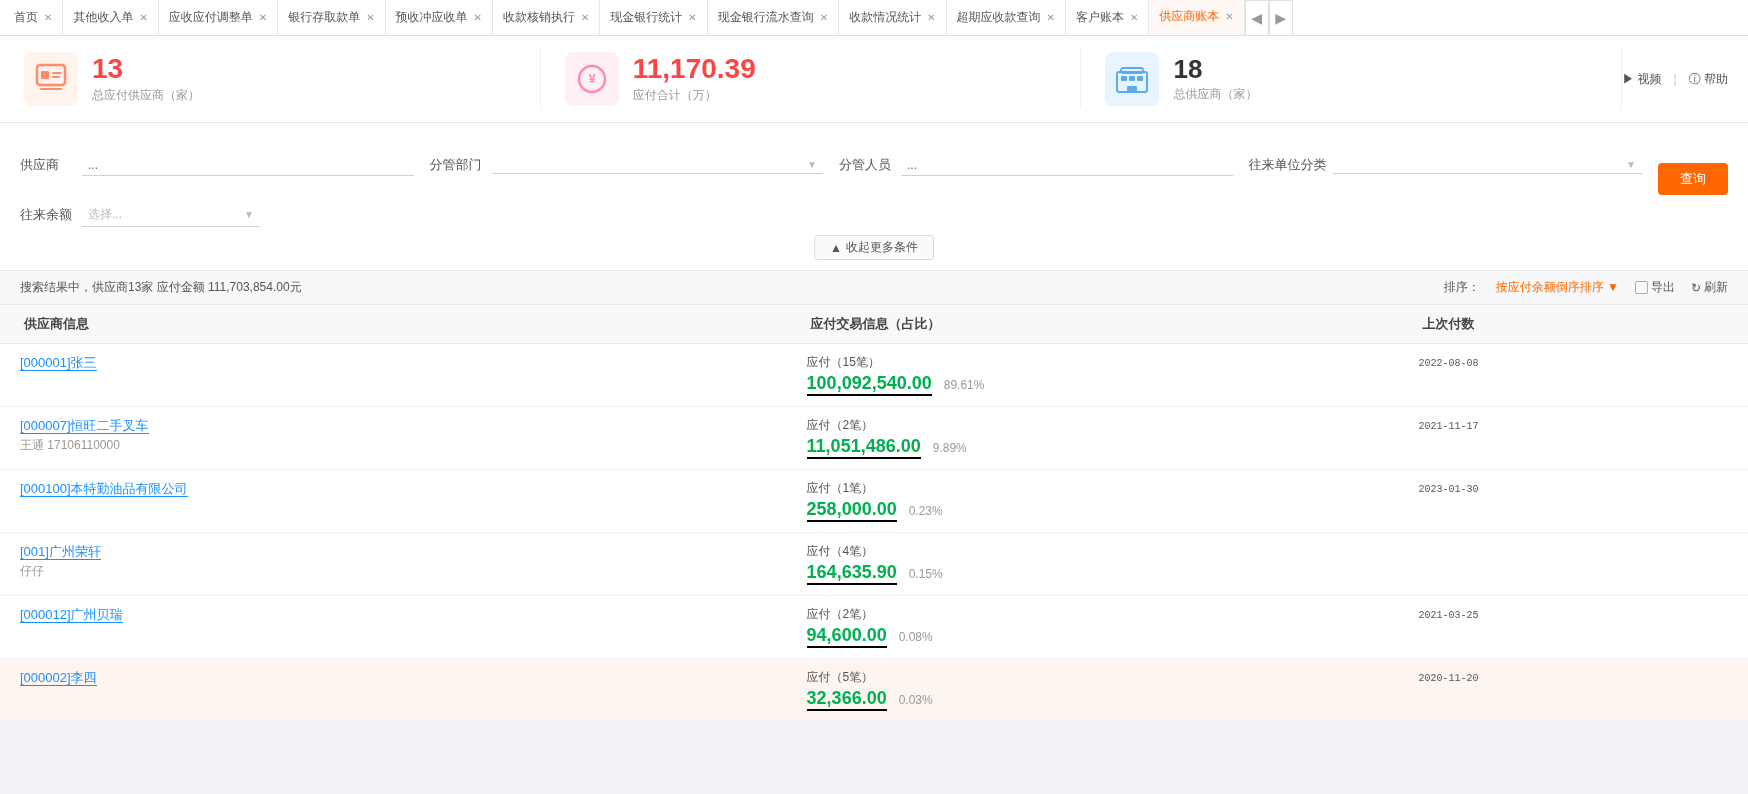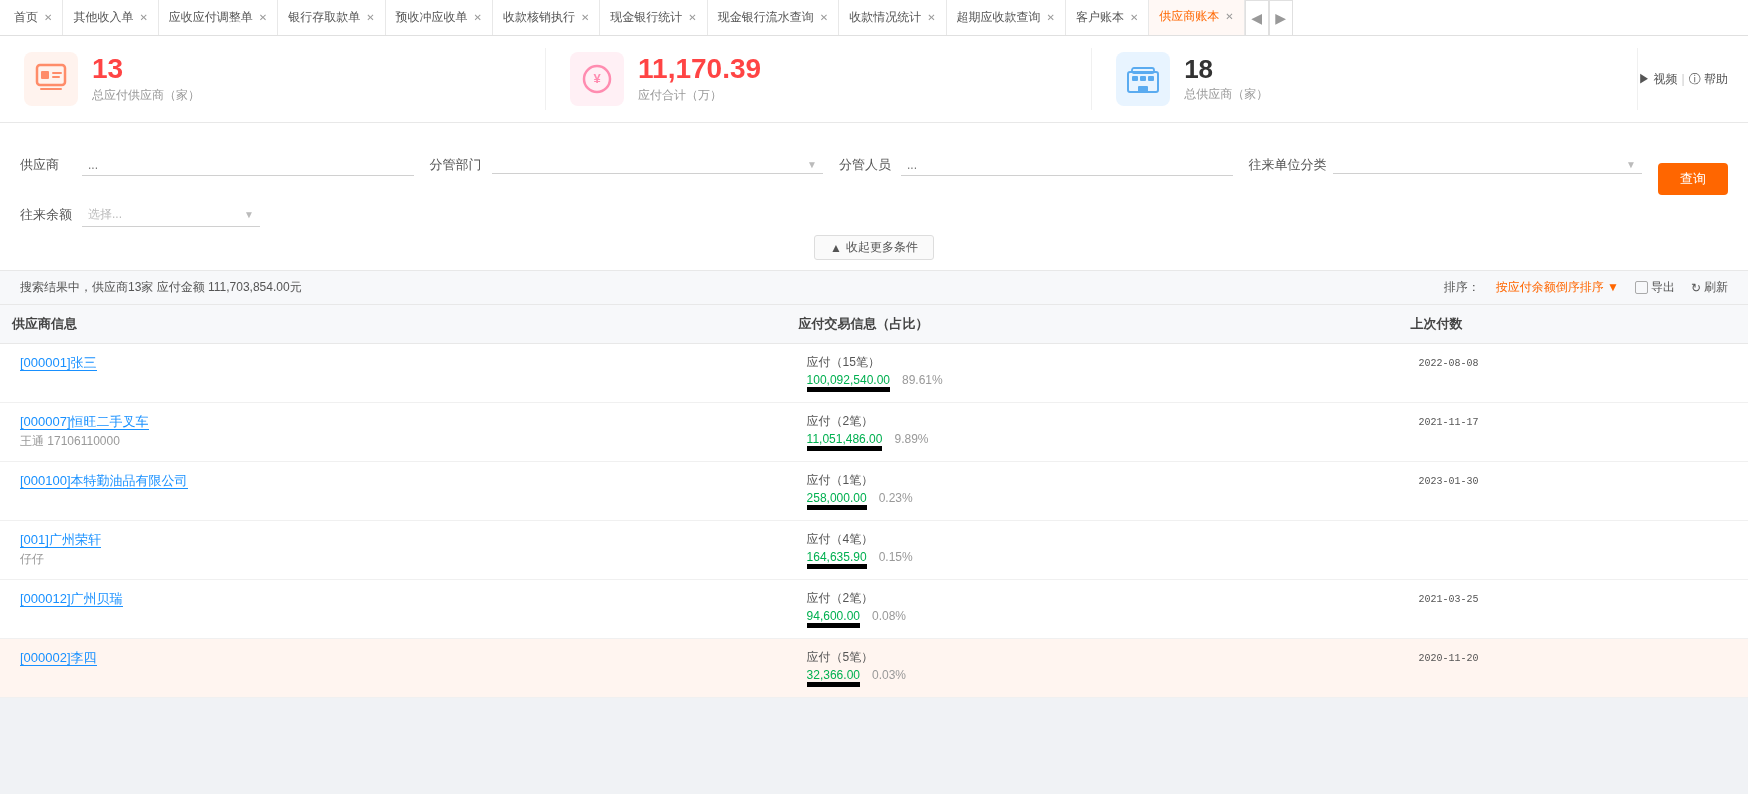--- a/index.html
+++ b/index.html
@@ -87,21 +87,21 @@
     }
     .summary-text .label {
       font-size: 12px;
       color: #999;
       margin-top: 2px;
     }
     .summary-right {
       margin-left: auto;
       display: flex;
       align-items: center;
-      gap: 4px;
+      gap: 12px;
       padding-right: 20px;
       font-size: 12px;
       color: #555;
     }
     .summary-right span { cursor: pointer; }
     .summary-right .sep { color: #ccc; }
 
     
     .filter-area {
       background: #fff;
@@ -212,21 +212,21 @@
     .data-table-wrap {
       background: #fff;
       flex: 1;
     }
     table {
       width: 100%;
       border-collapse: collapse;
     }
     thead th {
       background: #f7f8fa;
-      padding: 10px 12px;
+      padding: 10px 24px;
       text-align: left;
       font-weight: 600;
       font-size: 13px;
       color: #444;
       border-bottom: 1px solid #e8e8e8;
     }
     tbody tr {
       border-bottom: 1px solid #f0f0f0;
     }
     tbody tr:last-child {
@@ -252,24 +252,24 @@
       color: #999;
       margin-top: 2px;
     }
     .payable-label {
       font-size: 12px;
       color: #555;
       margin-bottom: 2px;
     }
     .payable-amount {
       color: #00b050;
-      font-size: 12px;
-      font-weight: 400;
-      cursor: pointer;
-      border-bottom: 5px solid #000000;
+      font-size: 18px;
+      font-weight: 700;
+      cursor: pointer;
+      border-bottom: 2px solid #000000;
       display: inline;
     }
     .payable-percent {
       font-size: 12px;
       color: #999;
       margin-left: 12px;
     }
     .last-pay-date {
       font-size: 10px;
       color: #555;

